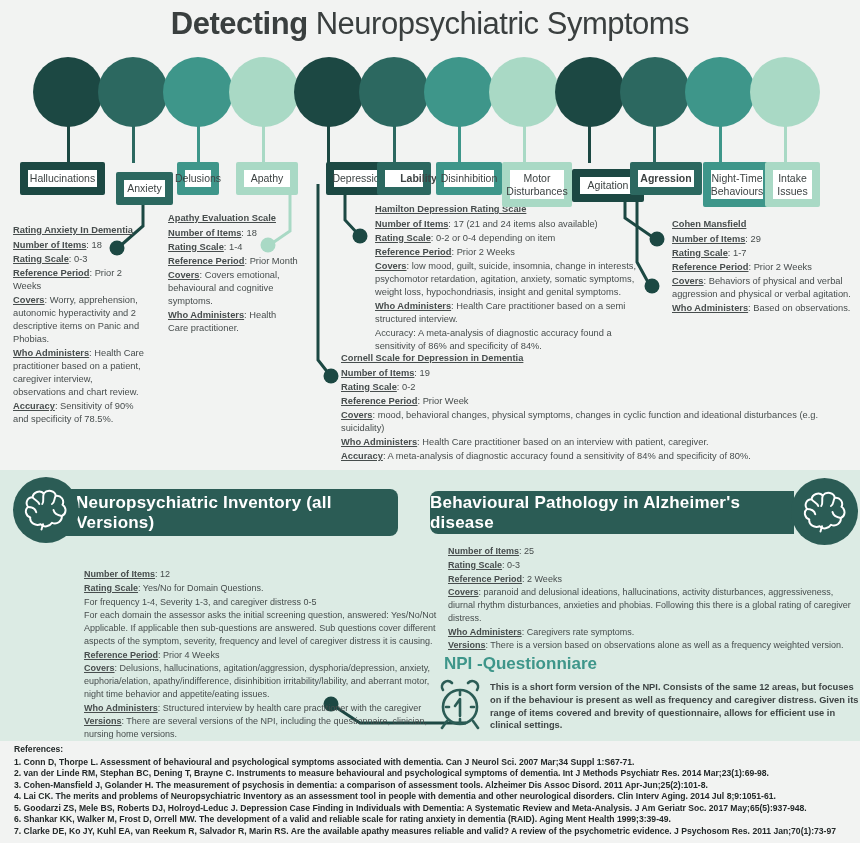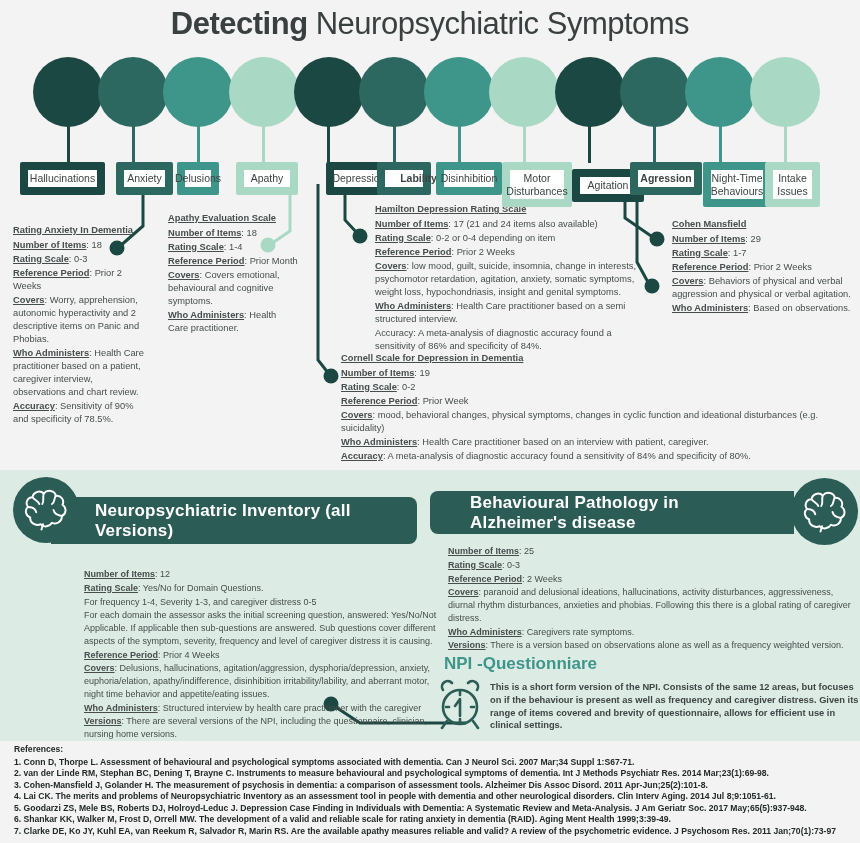--- a/index.html
+++ b/index.html
@@ -29,23 +29,23 @@
   
   .block{position:absolute;font-size:9.3px;line-height:1.4;color:#474d4d;z-index:2;}
   .btitle{font-weight:bold;text-decoration:underline;margin-bottom:2px;}
   .field{margin:0 0 1px 0;}
   .flabel{font-weight:bold;text-decoration:underline;}
   .flabel.plain{font-weight:normal;text-decoration:none;}
   
   .band{position:absolute;left:0;top:470px;width:860px;height:271px;background:var(--band_bg,#dcebe4);z-index:0;}
   .hbar{
     position:absolute;background:var(--header_bg,#2b5c55);color:#fff;font-weight:bold;font-size:17px;
-    display:flex;align-items:center;justify-content:center;z-index:2;letter-spacing:0.2px;padding-left:40px;
-  }
-  .hbar-left{left:51px;top:489px;width:366px;height:47px;border-radius:0 8px 8px 0;padding-left:44px;box-sizing:border-box;margin-top:8px;}
+    display:flex;align-items:center;justify-content:center;z-index:2;letter-spacing:0.2px;
+  }
+  .hbar-left{left:32px;top:489px;width:366px;height:47px;border-radius:0 8px 8px 0;padding-left:44px;box-sizing:border-box;}
   .hbar-right{left:430px;top:491px;width:364px;height:43px;border-radius:8px 0 0 8px;padding-right:30px;box-sizing:border-box;}
   .hcircle{position:absolute;background:var(--header_bg,#2b5c55);border-radius:50%;display:flex;align-items:center;justify-content:center;z-index:3;}
   .hcircle-left{left:13px;top:477px;width:66px;height:66px;}
   .hcircle-right{left:791px;top:478px;width:67px;height:67px;}
   .band-block{position:absolute;font-size:9px;line-height:1.42;color:#474d4d;z-index:2;}
   .npiq-title{position:absolute;left:444px;top:654px;font-size:17px;font-weight:bold;color:var(--teal,#3e968a);z-index:2;}
   .npiq-text{position:absolute;left:490px;top:681px;width:370px;font-size:9.3px;line-height:1.38;color:#3f4545;font-weight:bold;z-index:2;}
   .clock{position:absolute;left:433px;top:676px;z-index:3;}
   
   .refs{position:absolute;left:14px;top:744px;font-size:8.6px;line-height:1.34;color:#232929;font-weight:bold;z-index:2;}
@@ -57,21 +57,21 @@
 <div class="canvas">
 
   <h1 class="main-title"><span class="b">Detecting</span><span> Neuropsychiatric Symptoms</span></h1>
 
   <div id="strip">
       <div class="stub" style="left: 66.5px; background: rgb(28, 72, 67);"></div>
       <div class="circle" style="left: 33px; top: 57px; background: rgb(28, 72, 67);"></div>
       <div class="slabel" style="left: 20px; width: 85px; border-color: rgb(28, 72, 67);">Hallucinations</div>
       <div class="stub" style="left: 131.7px; background: rgb(44, 104, 96);"></div>
       <div class="circle" style="left: 98.2px; top: 57px; background: rgb(44, 104, 96);"></div>
-      <div class="slabel" style="left: 116px; width: 57px; border-color: rgb(44, 104, 96);">Anxiety</div>
+      <div class="slabel" style="left: 116px; width: 57px; border-color: rgb(44, 104, 96); margin-top: 10px;">Anxiety</div>
       <div class="stub" style="left: 196.9px; background: rgb(62, 150, 138);"></div>
       <div class="circle" style="left: 163.4px; top: 57px; background: rgb(62, 150, 138);"></div>
       <div class="slabel" style="left: 177px; width: 42px; border-color: rgb(62, 150, 138);">Delusions</div>
       <div class="stub" style="left: 262.1px; background: rgb(169, 217, 197);"></div>
       <div class="circle" style="left: 228.6px; top: 57px; background: rgb(169, 217, 197);"></div>
       <div class="slabel" style="left: 236px; width: 62px; border-color: rgb(169, 217, 197);">Apathy</div>
       <div class="stub" style="left: 327.3px; background: rgb(28, 72, 67);"></div>
       <div class="circle" style="left: 293.8px; top: 57px; background: rgb(28, 72, 67);"></div>
       <div class="slabel" style="left: 302px; width: 66px; border-color: rgb(28, 72, 67); margin-left: 24px;">Depression</div>
       <div class="stub" style="left: 392.5px; background: rgb(44, 104, 96);"></div>

